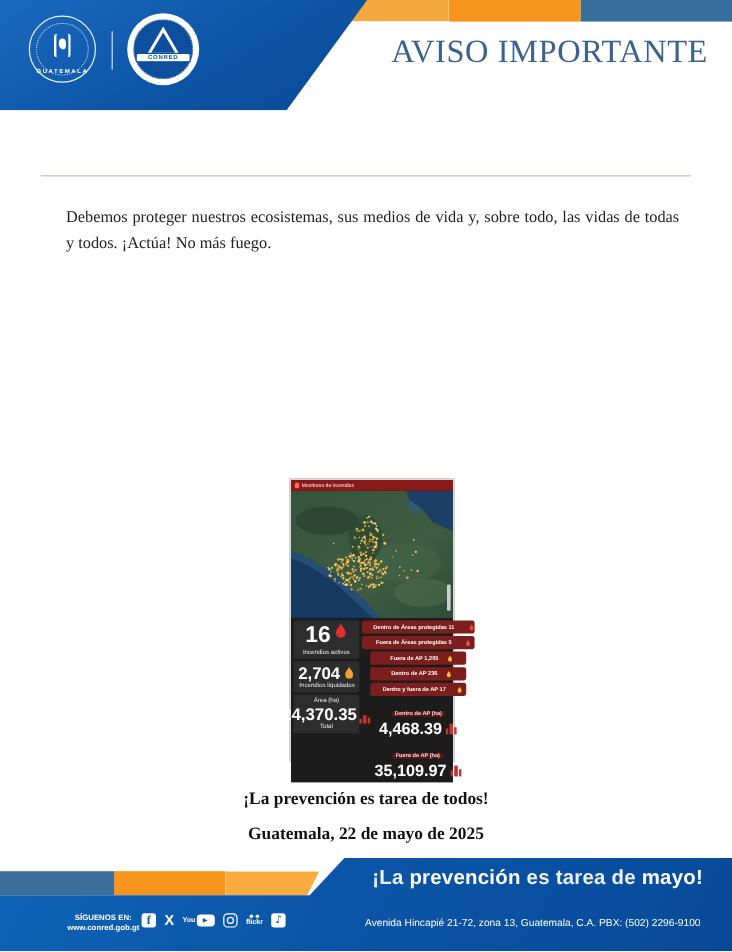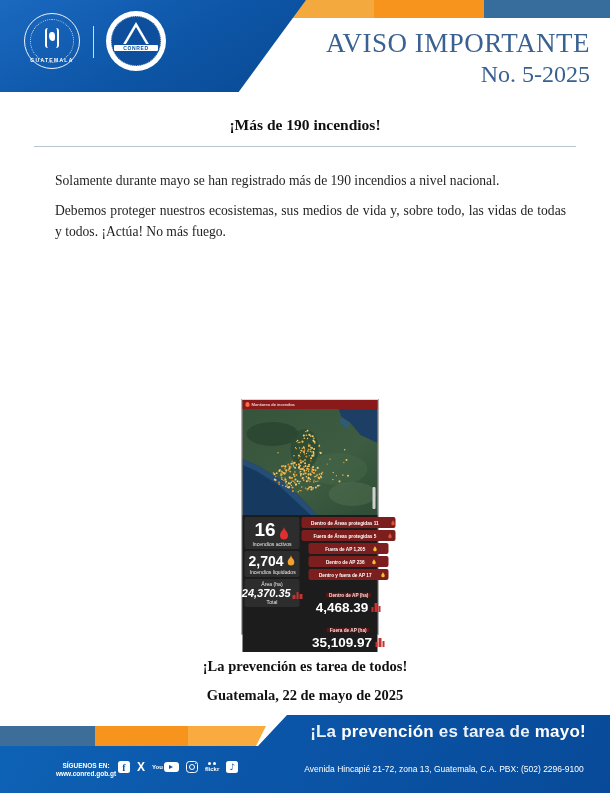--- a/index.html
+++ b/index.html
@@ -60,24 +60,24 @@
           font-family:"Liberation Sans",sans-serif; display:flex; flex-direction:column; }
   .fig-titlebar { height:9px; background:#8a1a1a; display:flex; align-items:center; padding:0 3px; flex:none; }
   .fig-titlebar .t { color:#fff; font-size:6px; transform:scale(.7); transform-origin:left center; white-space:nowrap; }
   .fig-flame-sm { width:4px; height:5px; background:#ff6b4a; border-radius:50% 50% 45% 55%/65% 65% 35% 35%; margin-right:2px; flex:none; }
   .fig-map { height:106px; position:relative; flex:none; overflow:hidden; }
   .fig-map svg { display:block; }
 
   .fig-stats { flex:1; background:#1c1c1c; display:flex; padding:2px; gap:2px; }
   .stats-left { width:55px; flex:none; display:flex; flex-direction:column; gap:2px; }
   .stat-block { background:#2d2d2d; border-radius:2px; color:#fff; text-align:center; padding:2px 1px; }
-  .stat-big { font-size:19px; font-weight:bold; display:flex; align-items:flex-end; justify-content:center; gap:3px; }
+  .stat-big { font-size:19px; font-weight:bold; display:flex; align-items:flex-start; justify-content:center; gap:3px; }
   .stat-mid { font-size:14px; font-weight:bold; display:flex; align-items:center; justify-content:center; gap:3px; }
   .stat-label { font-size:6px; color:#e8e8e8; transform:scale(.85); transform-origin:center; white-space:nowrap; }
-  .stat-area-num { font-size:11px; font-weight:bold; display:flex; align-items:flex-end; justify-content:center; gap:2px;font-style:italic; }
+  .stat-area-num { font-size:14px; font-weight:bold; display:flex; align-items:flex-end; justify-content:center; gap:2px; }
   .flame { display:inline-block; }
 
   .stats-right { flex:1; display:flex; flex-direction:column; gap:2px; }
   .badge { background:#7c1e1e; border-radius:2px; height:11px; display:flex; align-items:center; justify-content:center;
           gap:2px; color:#fff; }
   .badge.narrow { width:86%; align-self:center; }
   .badge .bl { font-size:6px; transform:scale(.78); transform-origin:center; white-space:nowrap; font-weight:bold; }
   .metric { text-align:center; color:#fff; margin-top:1px; }
   .metric .m-label { display:inline-block; background:#5d1414; border-radius:2px; padding:0 4px;
           font-size:6px; transform:scale(.78); font-weight:bold; color:#f3dcdc; white-space:nowrap; }
@@ -147,28 +147,25 @@
     <div class="conred">
       <div class="ring"></div>
       <div class="tri"></div>
       <div class="tri-inner"></div>
       <div class="conred-band">CONRED</div>
     </div>
   </div>
 
   <div class="header-title">
     <div class="line1">AVISO IMPORTANTE</div>
-    <div class="line2">No. 5-2025</div>
   </div>
 
-  <div class="headline">¡Más de 190 incendios!</div>
   <div class="headline-rule"></div>
 
   <div class="body-copy">
-    <p>Solamente durante mayo se han registrado más de 190 incendios a nivel nacional.</p>
     <p>Debemos proteger nuestros ecosistemas, sus medios de vida y, sobre todo, las vidas de todas y todos. ¡Actúa! No más fuego.</p>
   </div>
 
   <div class="figure">
     <div class="fig-titlebar">
       <span class="fig-flame-sm"></span>
       <span class="t">Monitoreo de incendios</span>
     </div>
     <div class="fig-map">
       <svg width="135" height="106" viewBox="0 0 135 106">

